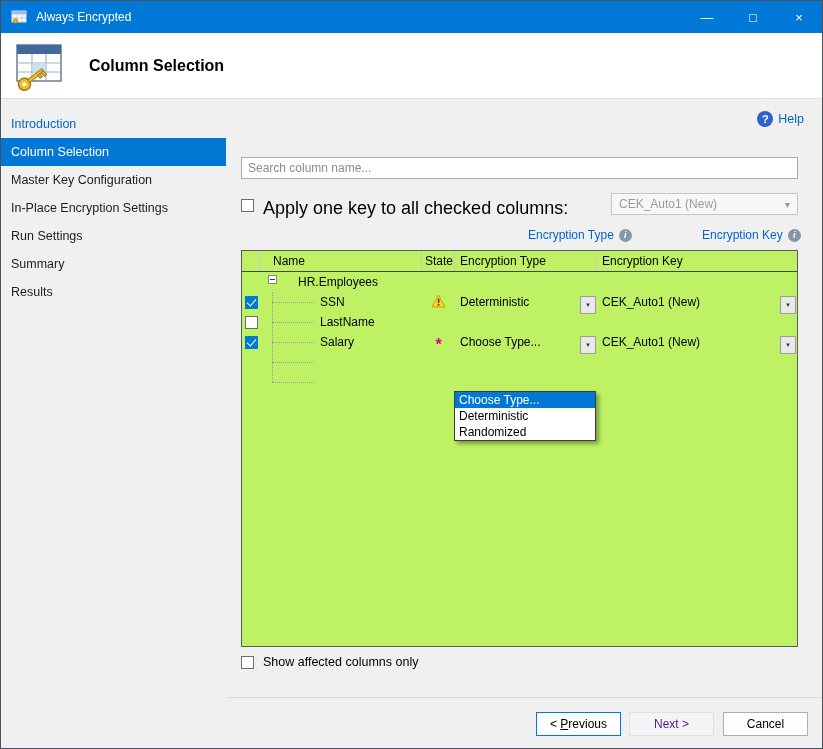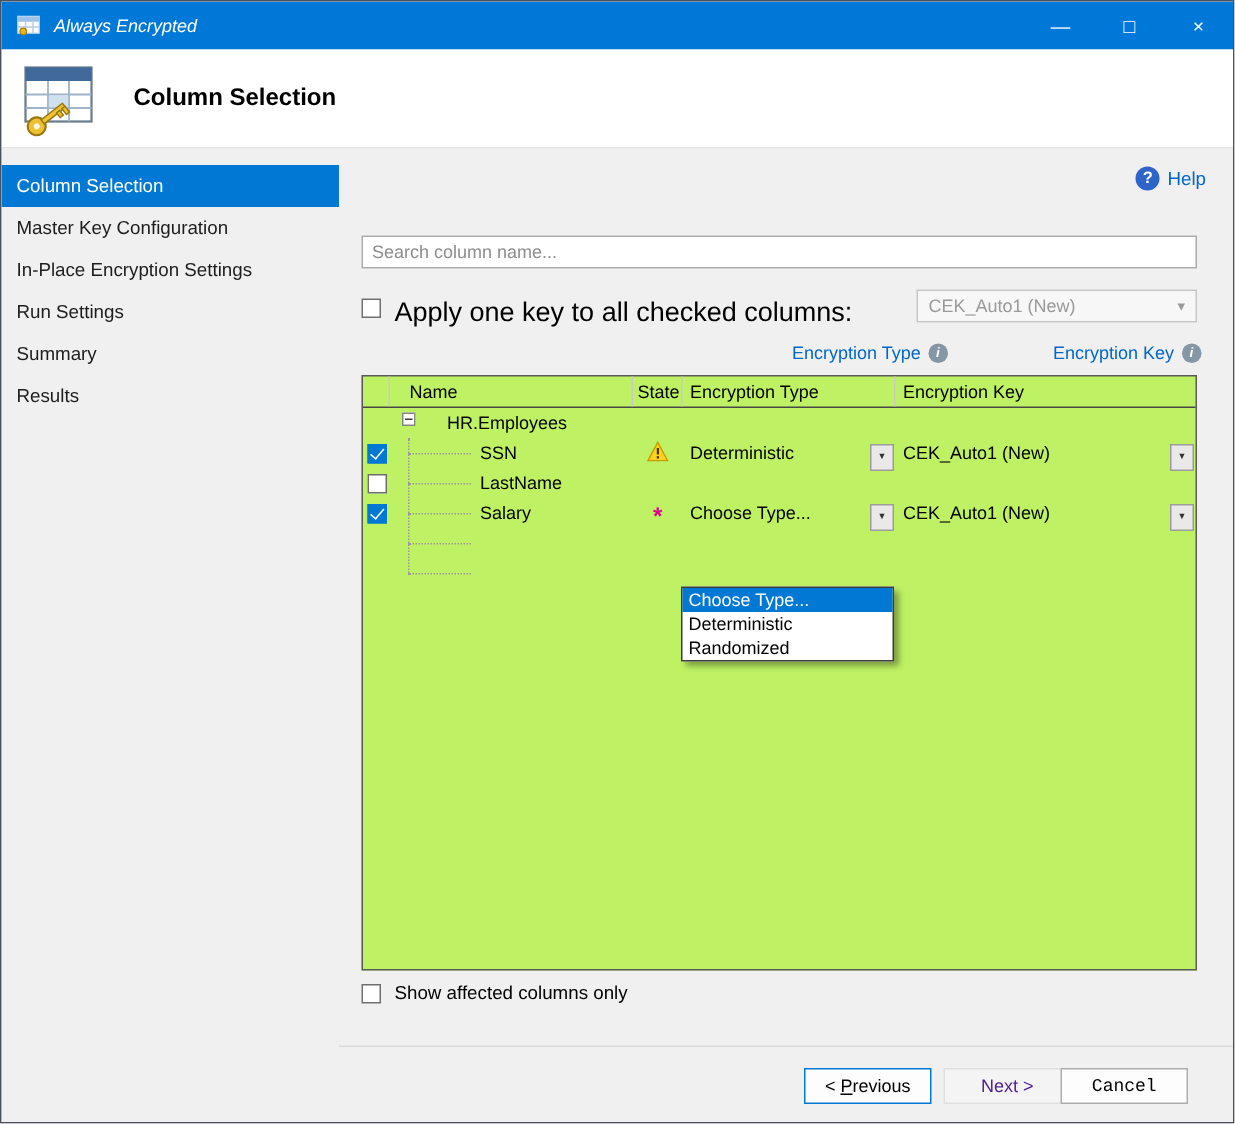--- a/index.html
+++ b/index.html
@@ -12,21 +12,21 @@
   .window {
     position:relative; width:823px; height:749px;
     background:#f0f0f0; border:1px solid #49525c; overflow:hidden;
   }
   
   .titlebar {
     position:absolute; top:0; left:0; right:0; height:32px;
     background:#0078d7; color:#fff; display:flex; align-items:center;
   }
   .app-icon { margin:0 9px 0 10px; display:flex; }
-  .titlebar .title { font-size:12px;font-style:italic; }
+  .titlebar .title { font-size:12px; }
   .win-controls { margin-left:auto; display:flex; height:100%; }
   .win-btn {
     width:46px; height:100%; display:flex; align-items:center; justify-content:center;
     font-size:13px; color:#fff;
   }
   
   .header {
     position:absolute; top:32px; left:0; right:0; height:66px;
     background:#fff; display:flex; align-items:center;
     border-bottom:1px solid #e2e2e2;
@@ -134,21 +134,21 @@
   .affected-cb { position:absolute; left:15px; top:556px; }
   .affected-label { position:absolute; left:37px; top:555px; font-size:12.5px; color:#000; }
   .footer-sep { position:absolute; left:0; right:0; top:597px; border-top:1px solid #dadada; }
   .btn {
     position:absolute; top:612px; height:24px; width:85px; font-size:12px;
     display:flex; align-items:center; justify-content:center;
     border:1px solid #adadad; background:#fdfdfd; color:#000; cursor:default;
   }
   .btn.previous { left:310px; border-color:#0078d4; }
   .btn.next { left:403px; background:#f4f4f4; color:#4c1d95; border-color:#e0e0e0; }
-  .btn.cancel { left:481px;font-family:Liberation Mono, monospace; }
+  .btn.cancel { left:497px; }
   .pre { white-space:pre; }
   .accel { text-decoration:underline; }
 </style>
 </head>
 <body>
 
 <div class="window">
 
   <div class="titlebar">
     <span class="app-icon">
@@ -185,20 +185,21 @@
           <rect x="15" y="39.4" width="18" height="3.4" fill="#eec133" stroke="#9a7a10" stroke-width="1"></rect>
           <rect x="26" y="42" width="2.6" height="4" fill="#eec133" stroke="#9a7a10" stroke-width="1"></rect>
           <rect x="30.5" y="42" width="2.6" height="5" fill="#eec133" stroke="#9a7a10" stroke-width="1"></rect>
         </g>
       </svg>
     </span>
     <h1>Column Selection</h1>
   </div>
 
   <div class="sidebar">
+    <div class="nav-item visited">Introduction</div>
     <div class="nav-item current">Column Selection</div>
     <div class="nav-item">Master Key Configuration</div>
     <div class="nav-item">In-Place Encryption Settings</div>
     <div class="nav-item">Run Settings</div>
     <div class="nav-item">Summary</div>
     <div class="nav-item">Results</div>
   </div>
 
   <div class="main">
 

